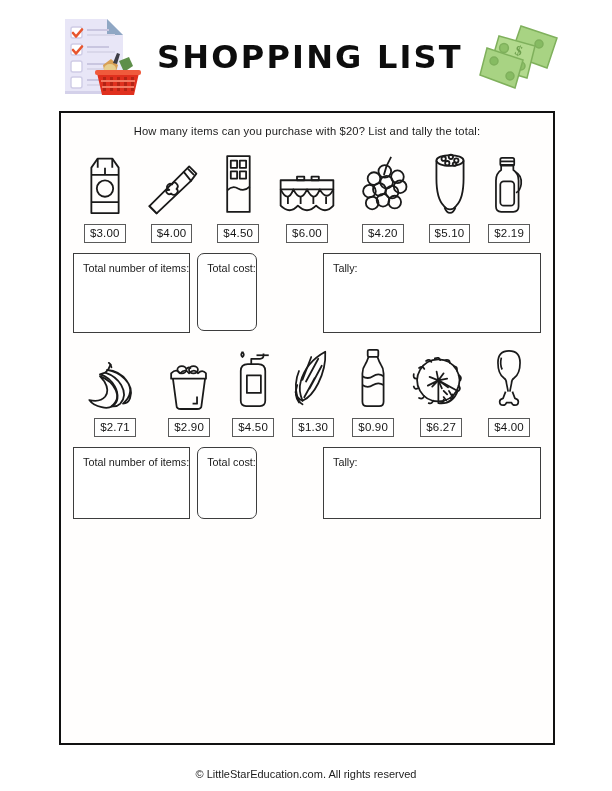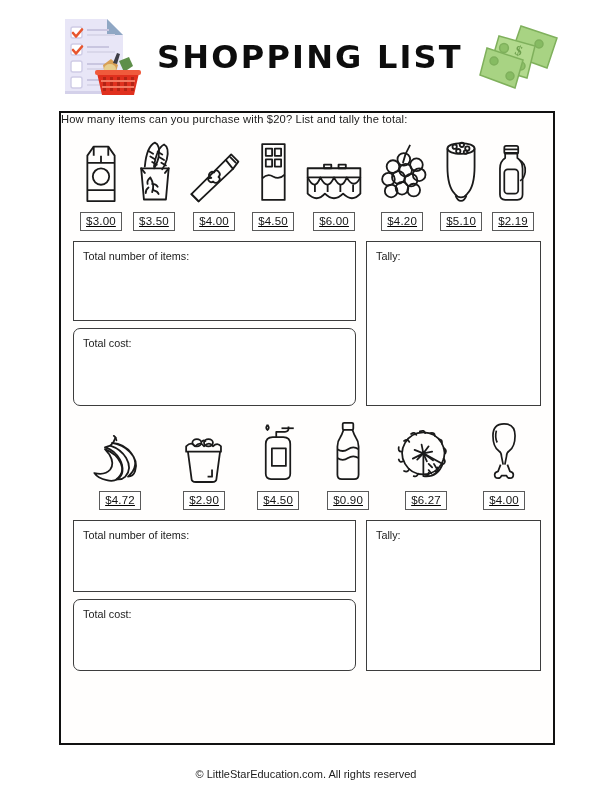--- a/index.html
+++ b/index.html
@@ -55,33 +55,33 @@
     position: absolute;
     left: 59px;
     top: 111px;
     width: 496px;
     height: 634px;
     border: 2.5px solid #111111;
     box-sizing: border-box;
     background: #fffefd;
   }
   .prompt {
+    text-align: center;
     font-size: 11.2px;
     color: #1b1b1b;
-    padding-top: 0;
+    padding-top: 12px;
     letter-spacing: 0.15px;
   }
   
   .item-row {
     display: flex;
     align-items: flex-start;
     justify-content: space-around;
     padding: 0 14px;
     box-sizing: border-box;
-    text-decoration: underline;
   }
   .item {
     display: flex;
     flex-direction: column;
     align-items: center;
   }
   .item-art {
     height: 74px;
     display: flex;
     align-items: flex-end;
@@ -102,23 +102,23 @@
   .row2 { margin-top: 4px; }
   
   .answers {
     display: flex;
     gap: 10px;
     padding: 10px 12px 0 12px;
     box-sizing: border-box;
   }
   .answers-left {
     display: flex;
-    flex-direction: column;
+    flex-direction: row;
     gap: 7px;
-    width: 283px;
+    width: 240px;
     flex: none;
   }
   .ans-box {
     border: 1.6px solid #3d3d3d;
     background: #ffffff;
     box-sizing: border-box;
     font-size: 10.8px;
     color: #1b1b1b;
     padding: 8px 0 0 9px;
   }
@@ -239,36 +239,20 @@
               <path d="M14 8 L14 18 M30 8 L30 18"></path>
               <path d="M7 26 H37 M7 56 H37"></path>
               <path d="M22 18 V26"></path>
               <circle cx="22" cy="41" r="9"></circle>
             </g>
           </svg>
         </div>
         <div class="price-tag">$3.00</div>
       </div>
 
-      <div class="item">
-        <div class="item-art">
-          <svg viewBox="0 0 48 72" width="44" height="66">
-            <g fill="none" stroke="#1a1a1a" stroke-width="2" stroke-linejoin="round" stroke-linecap="round">
-              <path d="M14 30 Q16 8 25 4 Q31 6 29 20 Q27 28 24 32"></path>
-              <path d="M24 30 Q27 10 35 6 Q41 9 38 22 Q36 29 33 33"></path>
-              <path d="M18 13 l5 3 M20 19 l5 3 M22 25 l5 3"></path>
-              <path d="M28 14 l5 3 M30 20 l5 3 M32 26 l5 3"></path>
-              <path d="M10 32 H40 L37 66 H13 Z"></path>
-              <path d="M10 32 l4 5 M40 32 l-4 5"></path>
-              <path d="M20 42 q5 8 2 16 M20 42 q-4 3 -3 7 M22 49 q4 0 6 3 M18 53 q-3 2 -3 6 M24 56 q4 1 5 4"></path>
-            </g>
-          </svg>
-        </div>
-        <div class="price-tag">$3.50</div>
-      </div>
 
       <div class="item">
         <div class="item-art">
           <svg viewBox="0 0 62 62" width="56" height="56">
             <g fill="none" stroke="#1a1a1a" stroke-width="2" stroke-linejoin="round" stroke-linecap="round">
               <path d="M6 50 L14 58 L52 22 L44 12 Z"></path>
               <path d="M6 50 L14 58"></path>
               <path d="M44 12 L50 6 L58 14 L52 22"></path>
               <path d="M49 9 l6 6"></path>
               <path d="M28 32 q-4 -2 -2 -5 q2 -3 5 -1 q2 -4 5 -1 q3 3 0 6 q3 2 0 5 q-3 3 -6 0 q-3 2 -5 -1 q-2 -3 3 -3"></path>
@@ -387,21 +371,21 @@
           <svg viewBox="0 0 70 58" width="62" height="52">
             <g fill="none" stroke="#1a1a1a" stroke-width="2" stroke-linejoin="round" stroke-linecap="round">
               <path d="M30 6 q-2 6 -6 9"></path>
               <path d="M26 12 q12 2 20 10 q10 10 6 22 q-2 6 -8 6 q14 -12 4 -26 q-8 -11 -22 -12 Z"></path>
               <path d="M24 15 q12 4 18 14 q7 12 -1 21 q-4 4 -10 3 q11 -9 4 -22 q-6 -11 -17 -14 Z"></path>
               <path d="M18 19 q13 5 18 16 q5 12 -4 18 q-5 3 -12 1 q-10 -2 -14 -8 q12 3 18 -4 q5 -7 -1 -17 Z"></path>
               <path d="M28 4 q3 2 3 5"></path>
             </g>
           </svg>
         </div>
-        <div class="price-tag">$4.72</div>
+        <div class="price-tag">$2.71</div>
       </div>
 
       <div class="item">
         <div class="item-art">
           <svg viewBox="0 0 56 60" width="50" height="54">
             <g fill="none" stroke="#1a1a1a" stroke-width="2" stroke-linejoin="round">
               <path d="M8 18 q6 -6 10 0 q6 -6 10 0 q6 -6 10 0 q5 -5 9 0 V24 H8 Z"></path>
               <path d="M10 24 L14 54 q0 4 5 4 h18 q5 0 5 -4 L46 24"></path>
               <ellipse cx="20" cy="14" rx="5" ry="4"></ellipse>
               <ellipse cx="33" cy="14" rx="5" ry="4"></ellipse>
@@ -421,20 +405,34 @@
               <path d="M22 20 v-6 h10 q4 0 4 -4 V8"></path>
               <path d="M28 10 h14"></path>
               <path d="M12 6 q-3 4 0 6 q3 -2 0 -6"></path>
               <rect x="17" y="33" width="16" height="20"></rect>
             </g>
           </svg>
         </div>
         <div class="price-tag">$4.50</div>
       </div>
 
+      <div class="item">
+        <div class="item-art">
+          <svg viewBox="0 0 48 72" width="42" height="66">
+            <g fill="none" stroke="#1a1a1a" stroke-width="2" stroke-linejoin="round" stroke-linecap="round">
+              <path d="M38 6 q-22 12 -28 34 q-3 10 2 22 q10 -4 18 -20 q9 -18 8 -36 Z"></path>
+              <path d="M30 14 l-14 26 M34 22 l-14 26 M22 12 l-10 26 M26 36 l-12 22"></path>
+              <path d="M8 28 q-6 14 -2 30 q2 6 6 8"></path>
+              <path d="M12 62 q-6 -2 -8 -10"></path>
+              <path d="M6 44 q-4 12 2 20"></path>
+            </g>
+          </svg>
+        </div>
+        <div class="price-tag">$1.30</div>
+      </div>
 
       <div class="item">
         <div class="item-art">
           <svg viewBox="0 0 34 72" width="30" height="66">
             <g fill="none" stroke="#1a1a1a" stroke-width="2" stroke-linejoin="round">
               <rect x="11" y="4" width="12" height="8" rx="1.5"></rect>
               <path d="M12 12 q-2 6 -4 9 q-3 4 -3 10 v32 q0 5 5 5 h14 q5 0 5 -5 V31 q0 -6 -3 -10 q-2 -3 -4 -9"></path>
               <path d="M5 34 q6 4 12 0 q6 -4 12 0"></path>
               <path d="M5 44 q6 4 12 0 q6 -4 12 0"></path>
             </g>

